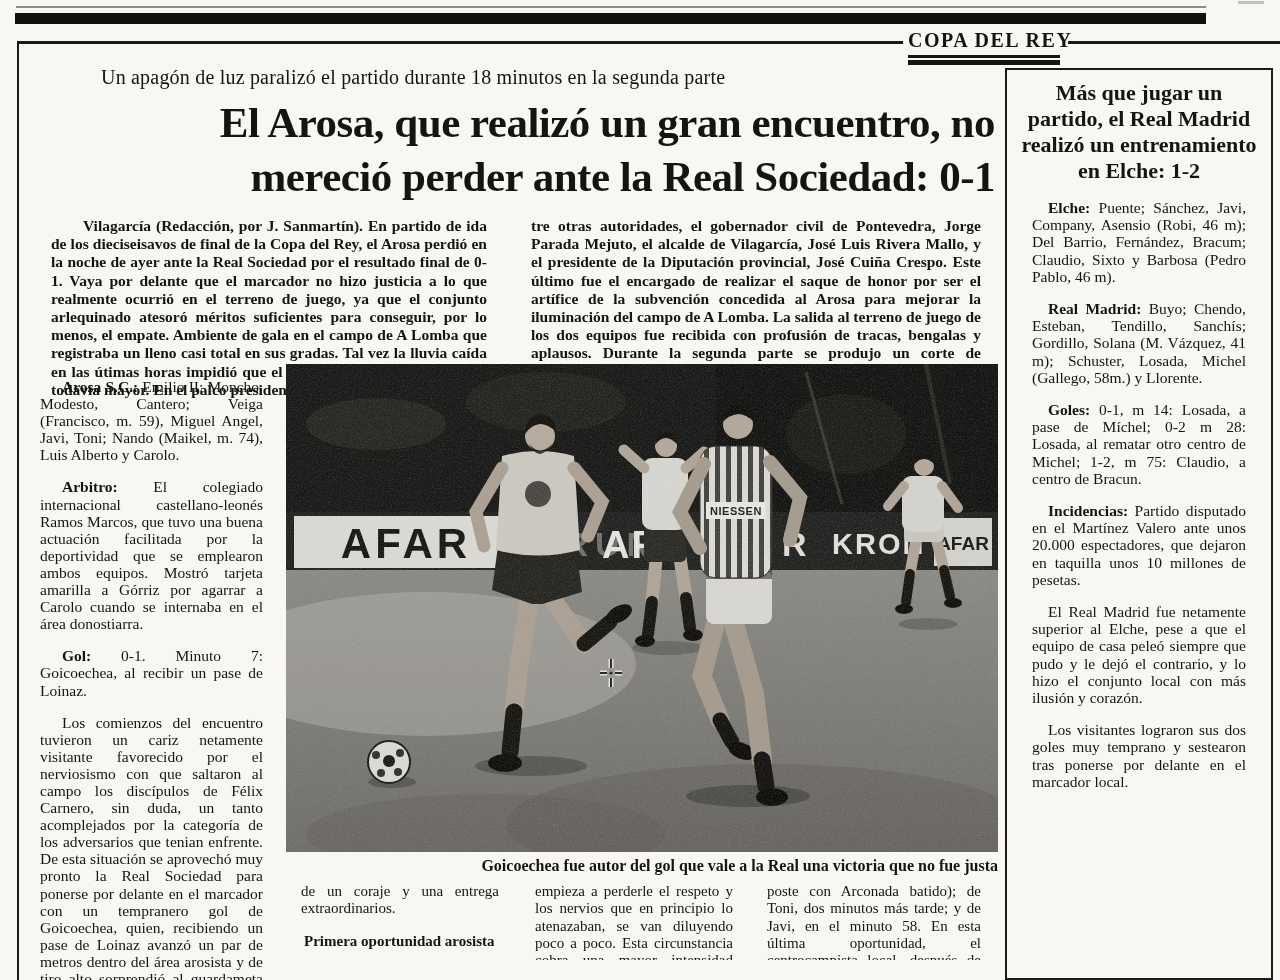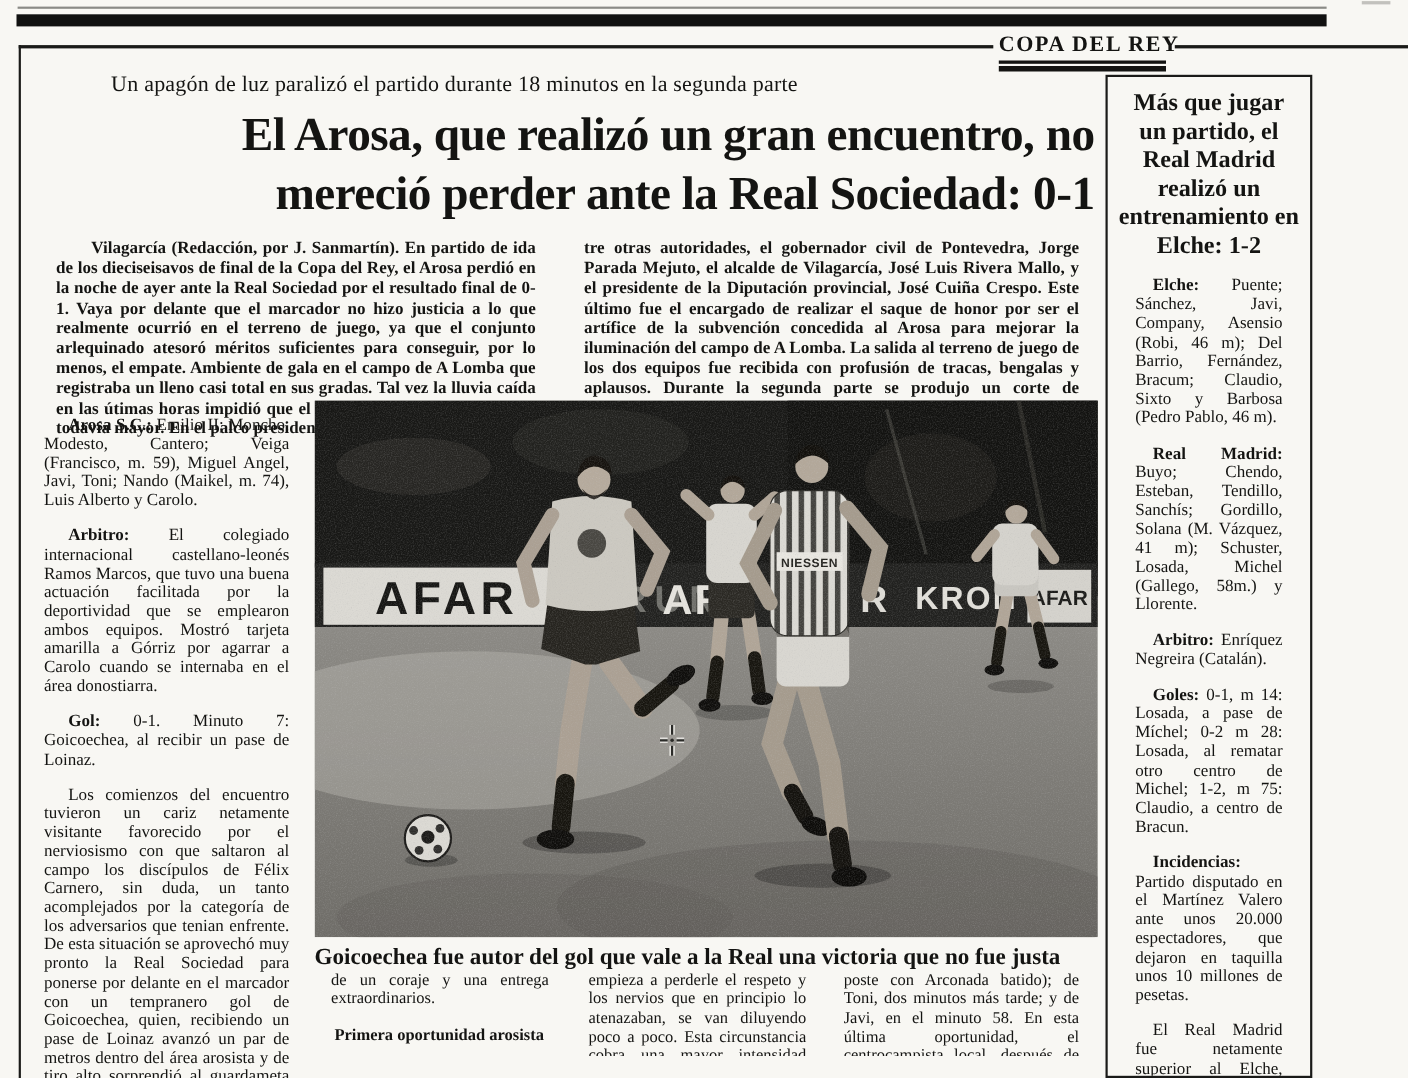--- a/index.html
+++ b/index.html
@@ -31,30 +31,30 @@
   .intro1{left:36px;top:202px;width:466px}
   .intro1 p{text-indent:32px}
   .intro2{left:516px;top:202px;width:480px}
   
   .leftcol{left:25px;top:363px;width:253px;height:617px;overflow:hidden;
            font-size:15.5px;line-height:17.1px}
   .lp{text-indent:22px;margin-bottom:1px}
   .lead{font-weight:bold}
   
   .photo{left:286px;top:364px;width:712px;height:488px}
-  .caption{left:286px;top:857px;width:712px;text-align:left;font-weight:bold;font-size:21px}
+  .caption{left:286px;top:857px;width:712px;text-align:right;font-weight:bold;font-size:16px}
   
   .storycol{top:868px;height:92px;overflow:hidden;font-size:15px;line-height:17.3px}
   .story1{left:286px;width:228px}
   .story2{left:520px;width:228px}
   .story3{left:752px;width:244px}
   .subhead{font-weight:bold;text-indent:18px;margin:1px 0}
   .indent{text-indent:22px}
   
-  .sidebar{left:1005px;top:68px;width:188px;height:912px;border:2px solid #1a1a18;
+  .sidebar{left:1005px;top:68px;width:268px;height:912px;border:2px solid #1a1a18;
            box-sizing:border-box;padding:8px 10px 0;overflow:hidden;background:#f8f7f3}
   .sb-title{font-weight:bold;font-size:22px;line-height:26px;text-align:center;margin:2px 0 12px}
   .sp{text-indent:16px;margin-bottom:2px;font-size:15.5px;line-height:17.2px}
   
   .cursor{left:594px;top:656px;width:34px;height:34px}
 </style>
 </head>
 <body>
 
 <div class="abs top-thin"></div>
@@ -227,21 +227,20 @@
   <p>empieza a perderle el respeto y los nervios que en principio lo atenazaban, se van diluyendo poco a poco. Esta circunstancia cobra una mayor intensidad durante la</p>
 </div>
 <div class="abs storycol story3 just">
   <p>poste con Arconada batido); de Toni, dos minutos más tarde; y de Javi, en el minuto 58. En esta última oportunidad, el centrocampista local, después de haber penetrado per-</p>
 </div>
 
 <div class="abs sidebar just">
   <div class="sb-title">Más que jugar un partido, el Real Madrid realizó un entrenamiento en Elche: 1-2</div>
   <p class="sp"><b class="lead">Elche: </b><span>Puente; Sánchez, Javi, Company, Asensio (Robi, 46 m); Del Barrio, Fernández, Bracum; Claudio, Sixto y Barbosa (Pedro Pablo, 46 m).</span></p>
   <p class="sp"><b class="lead">Real Madrid: </b><span>Buyo; Chendo, Esteban, Tendillo, Sanchís; Gordillo, Solana (M. Vázquez, 41 m); Schuster, Losada, Michel (Gallego, 58m.) y Llorente.</span></p>
-  <p class="sp"><b class="lead">Arbitro: </b><span>Enríquez Negreira (Catalán).</span></p>
   <p class="sp"><b class="lead">Goles: </b><span>0-1, m 14: Losada, a pase de Míchel; 0-2 m 28: Losada, al rematar otro centro de Michel; 1-2, m 75: Claudio, a centro de Bracun.</span></p>
   <p class="sp"><b class="lead">Incidencias: </b><span>Partido disputado en el Martínez Valero ante unos 20.000 espectadores, que dejaron en taquilla unos 10 millones de pesetas.</span></p>
   <p class="sp"><b class="lead"></b><span>El Real Madrid fue netamente superior al Elche, pese a que el equipo de casa peleó siempre que pudo y le dejó el contrario, y lo hizo el conjunto local con más ilusión y corazón.</span></p>
   <p class="sp"><b class="lead"></b><span>Los visitantes lograron sus dos goles muy temprano y sestearon tras ponerse por delante en el marcador local.</span></p>
 </div>
 
 <div class="abs cursor">
   <svg width="34" height="34" viewBox="-17 -17 34 34">
     <g stroke="#f4f3ef" stroke-width="5" stroke-linecap="butt" fill="none" opacity=".8">
       <path d="M0 -14 L0 -5 M0 5 L0 14 M-11 0 L-4 0 M4 0 L11 0"></path>

